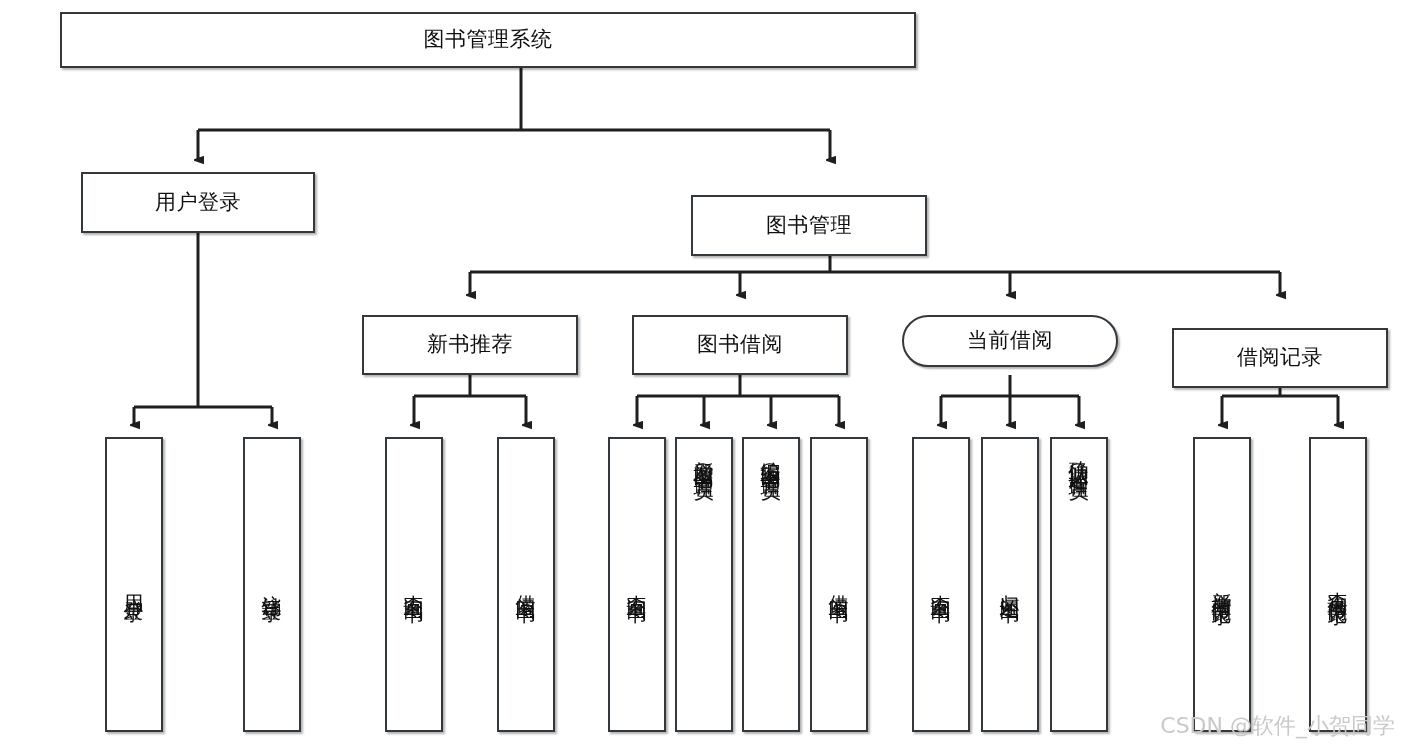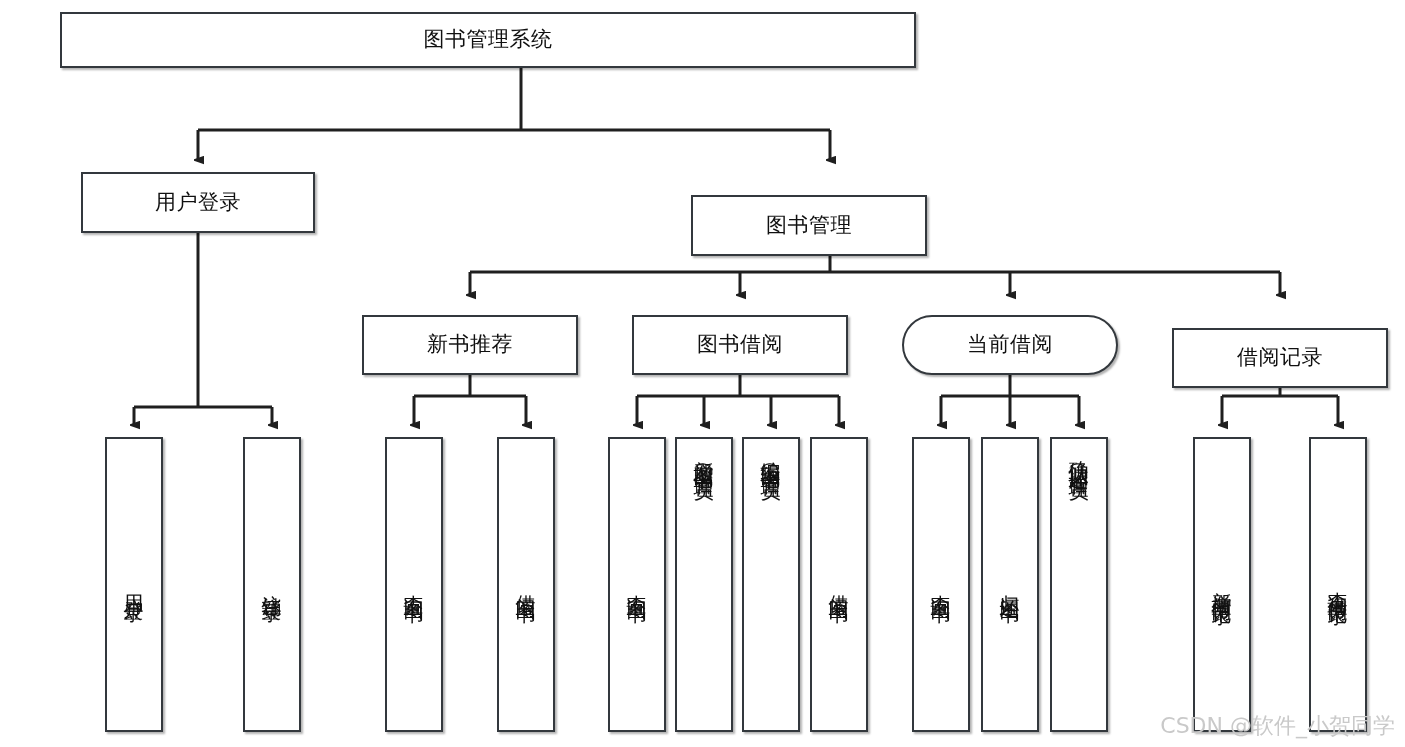--- a/index.html
+++ b/index.html
@@ -137,21 +137,21 @@
   <div class="node horiz" style="left:691px; top:172px; width:236px; height:61px;margin-top:23px;">
     <span class="label">图书管理</span>
   </div>
 
   <div class="node horiz" style="left:362px; top:315px; width:216px; height:60px;">
     <span class="label">新书推荐</span>
   </div>
   <div class="node horiz" style="left:632px; top:315px; width:216px; height:60px;">
     <span class="label">图书借阅</span>
   </div>
-  <div class="node horiz" style="left:902px; top:315px; width:216px; height:60px;border-radius:30px;">
+  <div class="node horiz" style="left:902px; top:315px; width:216px; height:52px;border-radius:30px;">
     <span class="label">当前借阅</span>
   </div>
   <div class="node horiz" style="left:1172px; top:328px; width:216px; height:60px;">
     <span class="label">借阅记录</span>
   </div>
 
   <div class="node vert centered" style="left:105px; top:437px; width:58px; height:295px;">
     <span class="label">用户登录</span>
   </div>
   <div class="node vert centered" style="left:243px; top:437px; width:58px; height:295px;">

